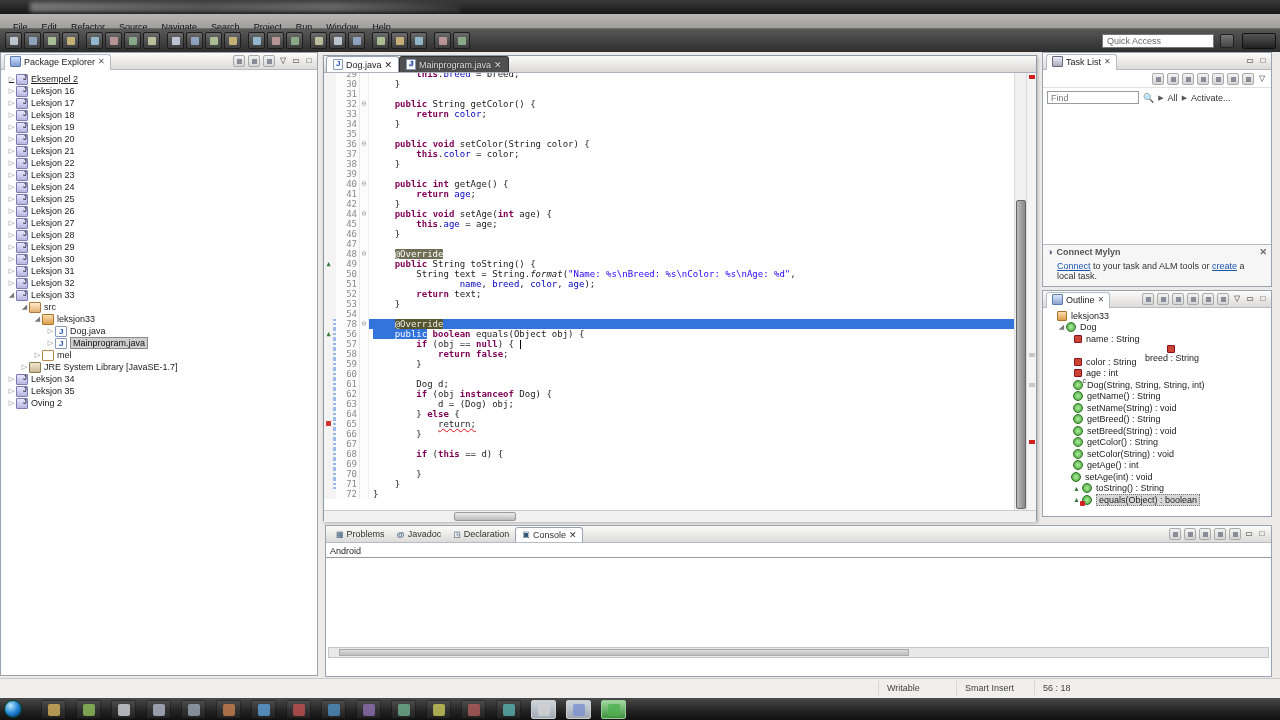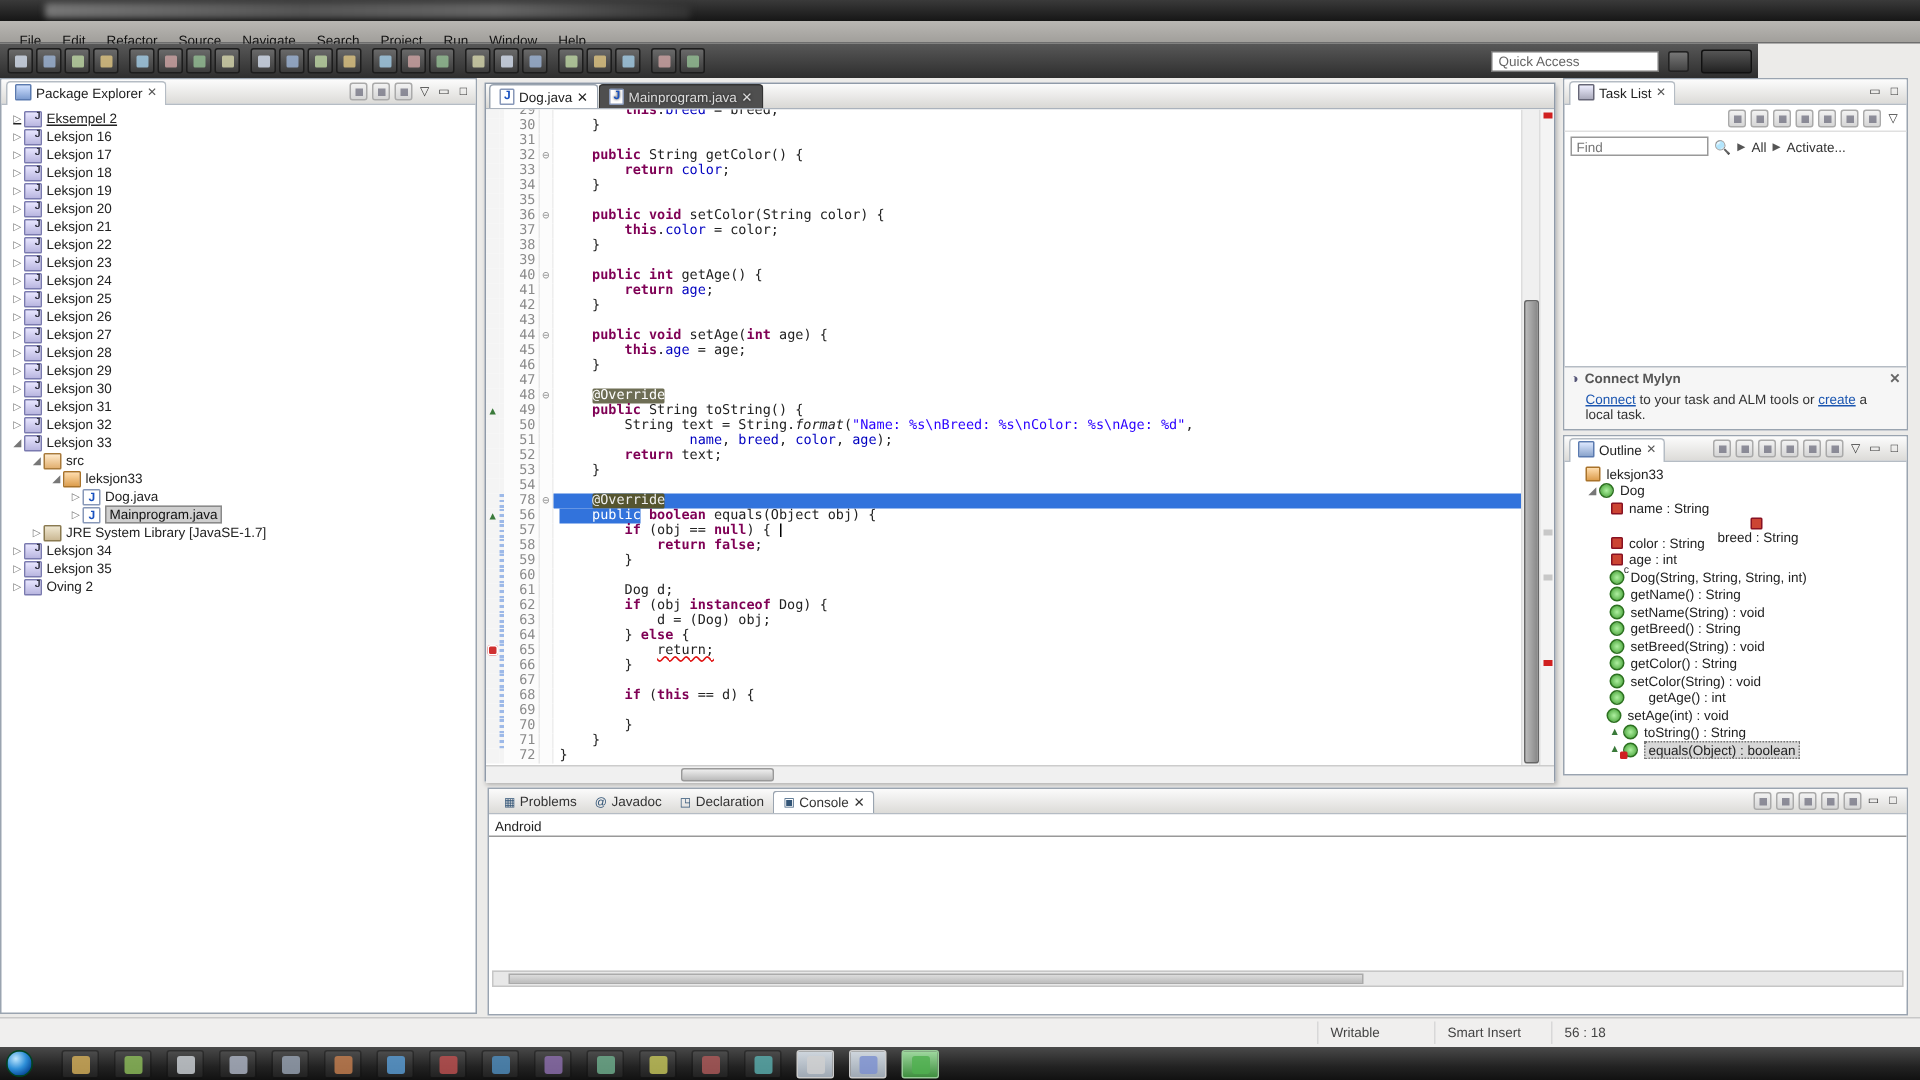--- a/index.html
+++ b/index.html
@@ -7,21 +7,21 @@
   body { font-family:"Liberation Sans", sans-serif; font-size:9px; color:#222; background:#ecebe9; position:relative; }
 
   
   .titlebar { position:absolute; left:0; top:0; width:1280px; height:14px;
     background:linear-gradient(#3a3a3a,#161616); }
   .titlebar .blob { position:absolute; left:30px; top:2px; width:430px; height:10px;
     background:linear-gradient(90deg,#777,#555 40%,#666 70%,#333); filter:blur(2px); border-radius:2px; }
   .menubar { position:absolute; left:0; top:14px; width:1280px; height:15px;
     background:linear-gradient(#b9b7b3,#a19f9b); border-bottom:1px solid #6e6e6e; display:flex; align-items:center; padding-left:6px; }
   .menubar .mi { padding:1px 7px; color:#111;margin-top:12px; }
-  .toolbar { position:absolute; left:0; top:29px; width:1172px; height:23px;
+  .toolbar { position:absolute; left:0; top:29px; width:1280px; height:23px;
     background:linear-gradient(#585858,#2e2e2e); display:flex; align-items:center; padding:0 4px; }
   .tbi { width:17px; height:17px; margin:0 1px; border:1px solid #1d1d1d; border-radius:2px;
     background:linear-gradient(#6a6a6a,#3c3c3c); position:relative; flex:0 0 auto; }
   .tbi::after { content:""; position:absolute; left:4px; top:4px; width:8px; height:8px; border-radius:1px; background:var(--c,#c8c8c8); opacity:.85; }
   .tbsep { width:5px; height:17px; flex:0 0 auto; }
   .qa-wrap { margin-left:auto; display:flex; align-items:center; }
   .qa { width:112px; height:14px; background:#fff; border:1px solid #777; color:#666; padding:1px 4px; font-size:9px; }
   .persp { width:34px; height:16px; background:linear-gradient(#555,#222); border:1px solid #111; margin-left:8px; border-radius:2px; }
   .tbi-sm { width:14px; height:14px; margin-left:6px; background:linear-gradient(#777,#444); border:1px solid #222; border-radius:2px; }
 
@@ -321,20 +321,25 @@
       <div class="trow" style="padding-left: 45px;">
         <span class="arrow">▷</span>
         <span class="ticon i-java"></span>
         <span>Dog.java</span>
       </div>
       <div class="trow" style="padding-left: 45px;">
         <span class="arrow">▷</span>
         <span class="ticon i-java"></span>
         <span class="sel-node">Mainprogram.java</span>
       </div>
+      <div class="trow" style="padding-left: 32px;">
+        <span class="arrow">▷</span>
+        <span class="ticon i-pkg2"></span>
+        <span>mel</span>
+      </div>
       <div class="trow" style="padding-left: 19px;">
         <span class="arrow">▷</span>
         <span class="ticon i-jre"></span>
         <span>JRE System Library [JavaSE-1.7]</span>
       </div>
       <div class="trow" style="padding-left: 6px;">
         <span class="arrow">▷</span>
         <span class="ticon i-proj"></span>
         <span>Leksjon 34</span>
       </div>
@@ -373,21 +378,20 @@
         <div class="cl"><span class="g-ann"></span><span class="g-rng"></span><span class="g-num">33</span><span class="g-fold"></span><span class="ctext"><span>        </span><span class="tk-k">return</span><span> </span><span class="tk-f">color</span><span>;</span></span></div>
         <div class="cl"><span class="g-ann"></span><span class="g-rng"></span><span class="g-num">34</span><span class="g-fold"></span><span class="ctext"><span>    }</span></span></div>
         <div class="cl"><span class="g-ann"></span><span class="g-rng"></span><span class="g-num">35</span><span class="g-fold"></span><span class="ctext"></span></div>
         <div class="cl"><span class="g-ann"></span><span class="g-rng"></span><span class="g-num">36</span><span class="g-fold">⊖</span><span class="ctext"><span>    </span><span class="tk-k">public</span><span> </span><span class="tk-k">void</span><span> setColor(String color) {</span></span></div>
         <div class="cl"><span class="g-ann"></span><span class="g-rng"></span><span class="g-num">37</span><span class="g-fold"></span><span class="ctext"><span>        </span><span class="tk-k">this</span><span>.</span><span class="tk-f">color</span><span> = color;</span></span></div>
         <div class="cl"><span class="g-ann"></span><span class="g-rng"></span><span class="g-num">38</span><span class="g-fold"></span><span class="ctext"><span>    }</span></span></div>
         <div class="cl"><span class="g-ann"></span><span class="g-rng"></span><span class="g-num">39</span><span class="g-fold"></span><span class="ctext"></span></div>
         <div class="cl"><span class="g-ann"></span><span class="g-rng"></span><span class="g-num">40</span><span class="g-fold">⊖</span><span class="ctext"><span>    </span><span class="tk-k">public</span><span> </span><span class="tk-k">int</span><span> getAge() {</span></span></div>
         <div class="cl"><span class="g-ann"></span><span class="g-rng"></span><span class="g-num">41</span><span class="g-fold"></span><span class="ctext"><span>        </span><span class="tk-k">return</span><span> </span><span class="tk-f">age</span><span>;</span></span></div>
         <div class="cl"><span class="g-ann"></span><span class="g-rng"></span><span class="g-num">42</span><span class="g-fold"></span><span class="ctext"><span>    }</span></span></div>
-        <div class="cl"><span class="g-ann"></span><span class="g-rng"></span><span class="g-num">43</span><span class="g-fold"></span><span class="ctext"></span></div>
         <div class="cl"><span class="g-ann"></span><span class="g-rng"></span><span class="g-num">44</span><span class="g-fold">⊖</span><span class="ctext"><span>    </span><span class="tk-k">public</span><span> </span><span class="tk-k">void</span><span> setAge(</span><span class="tk-k">int</span><span> age) {</span></span></div>
         <div class="cl"><span class="g-ann"></span><span class="g-rng"></span><span class="g-num">45</span><span class="g-fold"></span><span class="ctext"><span>        </span><span class="tk-k">this</span><span>.</span><span class="tk-f">age</span><span> = age;</span></span></div>
         <div class="cl"><span class="g-ann"></span><span class="g-rng"></span><span class="g-num">46</span><span class="g-fold"></span><span class="ctext"><span>    }</span></span></div>
         <div class="cl"><span class="g-ann"></span><span class="g-rng"></span><span class="g-num">47</span><span class="g-fold"></span><span class="ctext"></span></div>
         <div class="cl"><span class="g-ann"></span><span class="g-rng"></span><span class="g-num">48</span><span class="g-fold">⊖</span><span class="ctext"><span>    </span><span class="tk-a">@Override</span></span></div>
         <div class="cl"><span class="g-ann"><span class="m-ovr">▲</span></span><span class="g-rng"></span><span class="g-num">49</span><span class="g-fold"></span><span class="ctext"><span>    </span><span class="tk-k">public</span><span> String toString() {</span></span></div>
         <div class="cl"><span class="g-ann"></span><span class="g-rng"></span><span class="g-num">50</span><span class="g-fold"></span><span class="ctext"><span>        String text = String.</span><span class="tk-i">format</span><span>(</span><span class="tk-s">"Name: %s\nBreed: %s\nColor: %s\nAge: %d"</span><span>,</span></span></div>
         <div class="cl"><span class="g-ann"></span><span class="g-rng"></span><span class="g-num">51</span><span class="g-fold"></span><span class="ctext"><span>                </span><span class="tk-f">name</span><span>, </span><span class="tk-f">breed</span><span>, </span><span class="tk-f">color</span><span>, </span><span class="tk-f">age</span><span>);</span></span></div>
         <div class="cl"><span class="g-ann"></span><span class="g-rng"></span><span class="g-num">52</span><span class="g-fold"></span><span class="ctext"><span>        </span><span class="tk-k">return</span><span> text;</span></span></div>
         <div class="cl"><span class="g-ann"></span><span class="g-rng"></span><span class="g-num">53</span><span class="g-fold"></span><span class="ctext"><span>    }</span></span></div>
@@ -536,21 +540,21 @@
         <span>setBreed(String) : void</span>
       </div>
       <div class="o-item" style="padding-left: 30px;">
         <span class="oi oi-mth"></span>
         <span>getColor() : String</span>
       </div>
       <div class="o-item" style="padding-left: 30px;">
         <span class="oi oi-mth"></span>
         <span>setColor(String) : void</span>
       </div>
-      <div class="o-item" style="padding-left: 30px; gap: 12px;">
+      <div class="o-item" style="padding-left: 30px;">
         <span class="oi oi-mth"></span>
         <span>getAge() : int</span>
       </div>
       <div class="o-item" style="padding-left: 28px;">
         <span class="oi oi-mth"></span>
         <span>setAge(int) : void</span>
       </div>
       <div class="o-item" style="padding-left: 30px;">
         <span class="ovr-mark">▲</span>
         <span class="oi oi-mth"></span>

